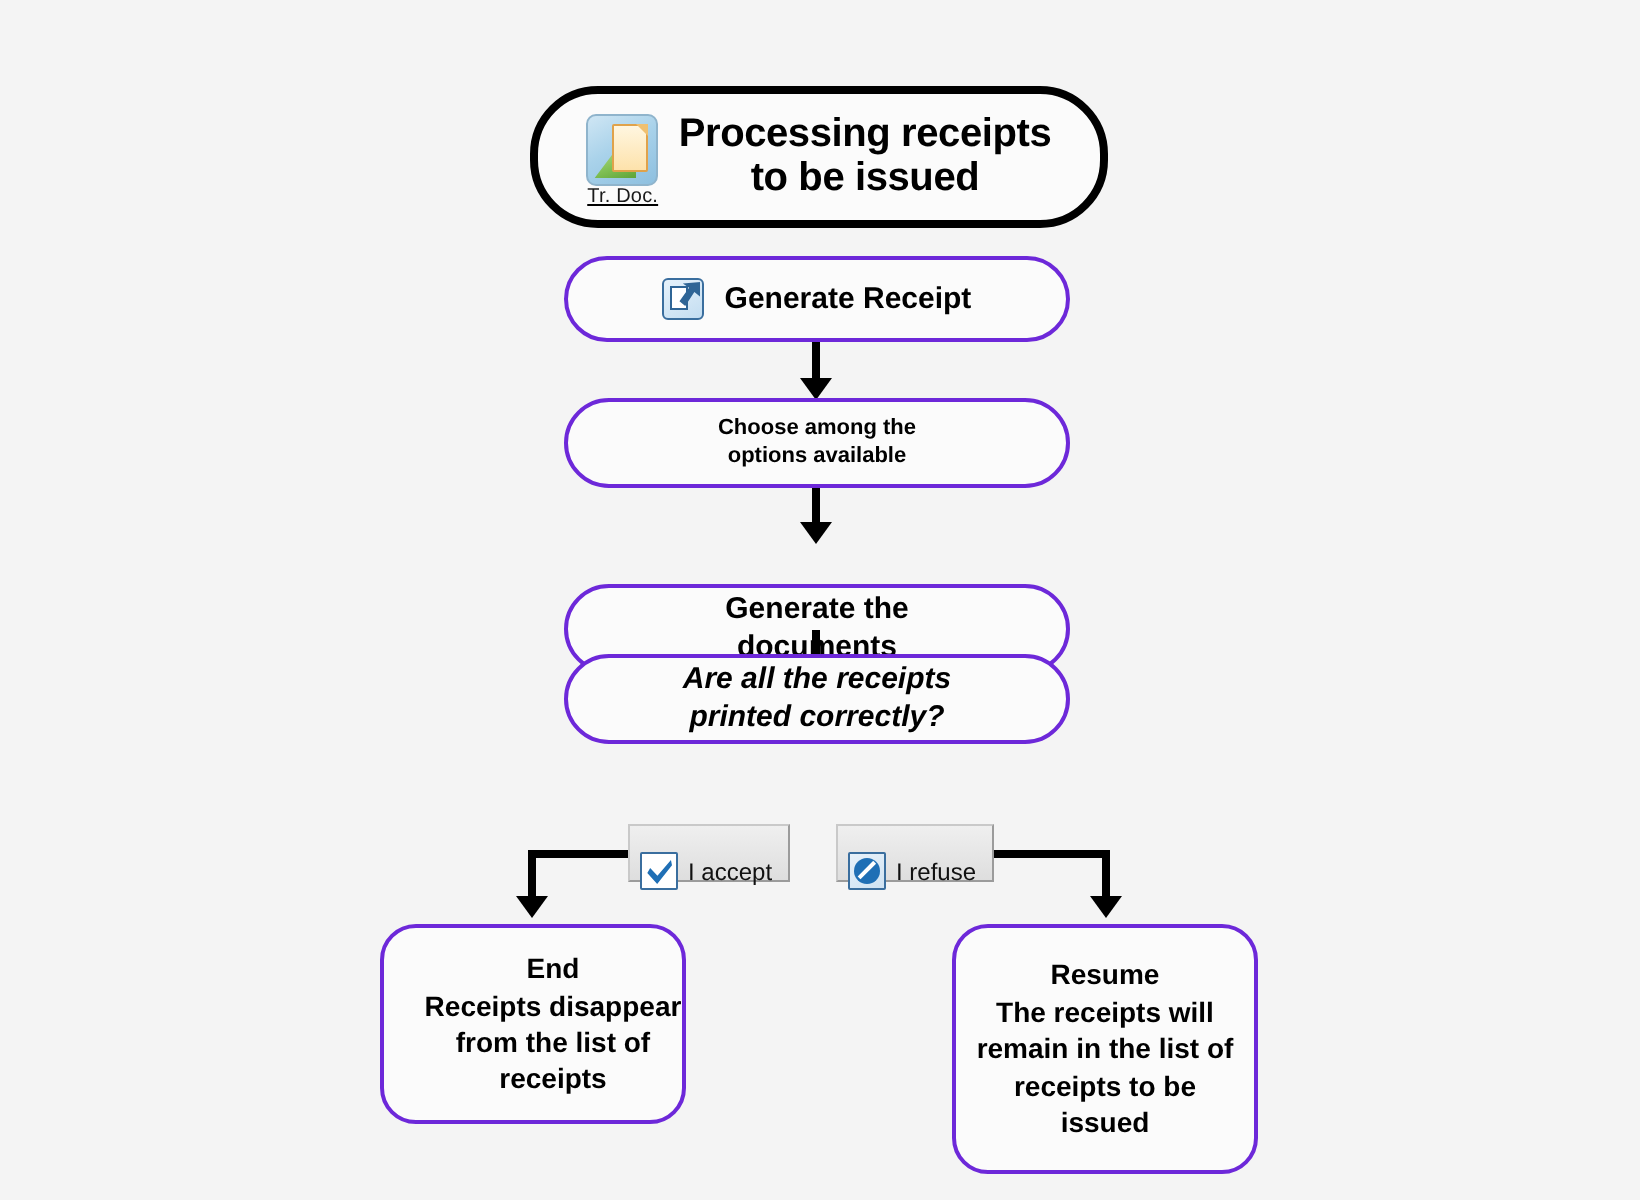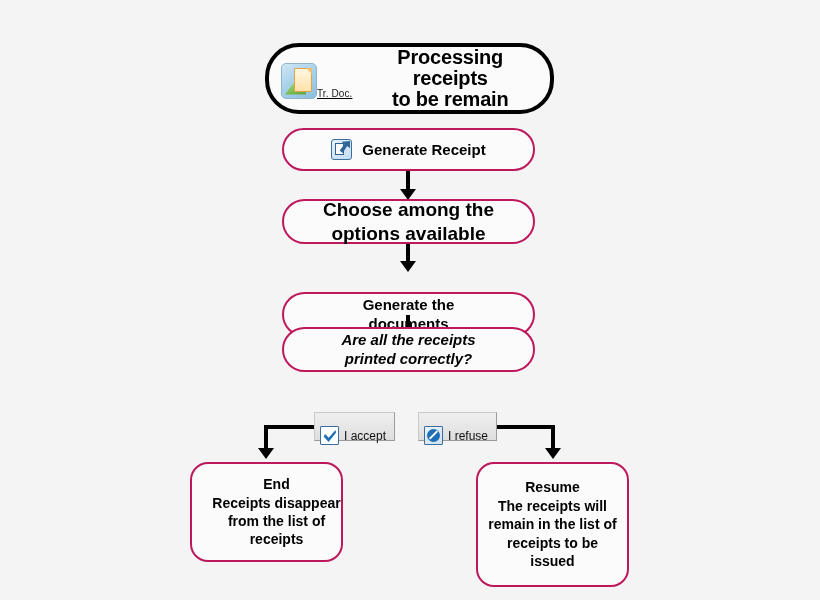--- a/index.html
+++ b/index.html
@@ -16,21 +16,21 @@
   #flowchart {
     position: relative;
     width: 820px;
     height: 600px;
   }
 
   
   .node {
     position: absolute;
     background: #fbfbfb;
-    border: 2px solid #be185d;
+    border: 2px solid #6d28d9;
     box-sizing: border-box;
     display: flex;
     align-items: center;
     justify-content: center;
     text-align: center;
     color: #000;
     font-weight: bold;
   }
   .node-pill {
     border-radius: 999px;
@@ -57,22 +57,22 @@
     font-size: 20px;
     font-weight: bold;
     line-height: 1.06;
     letter-spacing: -0.2px;
     white-space: pre-line;
   }
 
   
   .trdoc-wrap {
     display: flex;
-    flex-direction: row;
-    align-items: flex-end;
+    flex-direction: column;
+    align-items: center;
     flex: 0 0 auto;
     margin-top: 4px;
     text-decoration: underline;
   }
   .trdoc-icon {
     width: 34px;
     height: 34px;
     border-radius: 5px;
     border: 1px solid #8fb4cc;
     background: linear-gradient(150deg, #cfe6f4 0%, #a9d2ea 45%, #8dbfdf 100%);
@@ -126,21 +126,21 @@
     width: 253px;
     height: 43px;
     gap: 10px;
     font-size: 15px;
   }
   #node-choose-options {
     left: 282px;
     top: 199px;
     width: 253px;
     height: 45px;
-    font-size: 19px;
+    font-size: 11px;
     line-height: 1.22;
   }
   #node-generate-documents {
     left: 282px;
     top: 270px;
     width: 253px;
     height: 45px;
     font-size: 15px;
     line-height: 1.22;
     margin-top: 22px;
@@ -310,21 +310,21 @@
 <div id="flowchart">
 
   <div class="node node-header" id="header-node">
     <div class="trdoc-wrap">
       <div class="trdoc-icon">
         <div class="trdoc-page"></div>
       </div>
       <div class="trdoc-label">Tr. Doc.</div>
     </div>
     <div class="header-title">Processing receipts
-to be remain</div>
+to be issued</div>
   </div>
 
   <div class="node node-pill" id="node-generate-receipt">
     <span class="form-edit-icon"></span>
     <span>Generate Receipt</span>
   </div>
 
   <div class="conn-v" style="left:406px; top:171px; height:20px;"></div>
   <div class="arrowhead-down" style="left:400px; top:189px;"></div>
 

